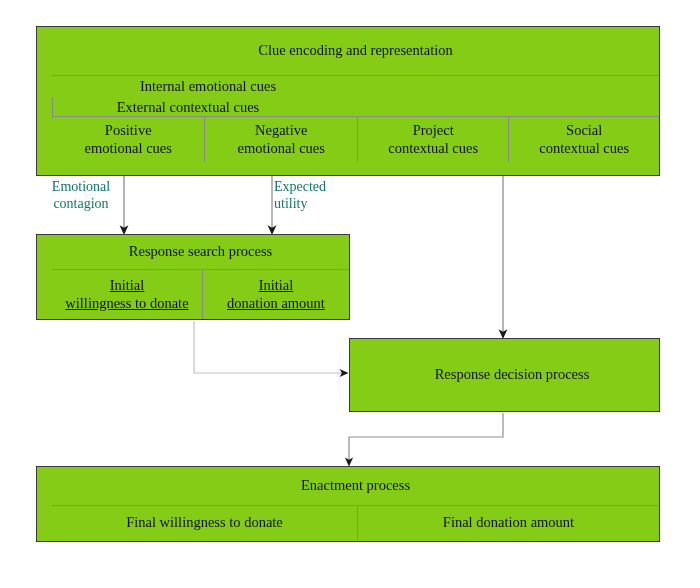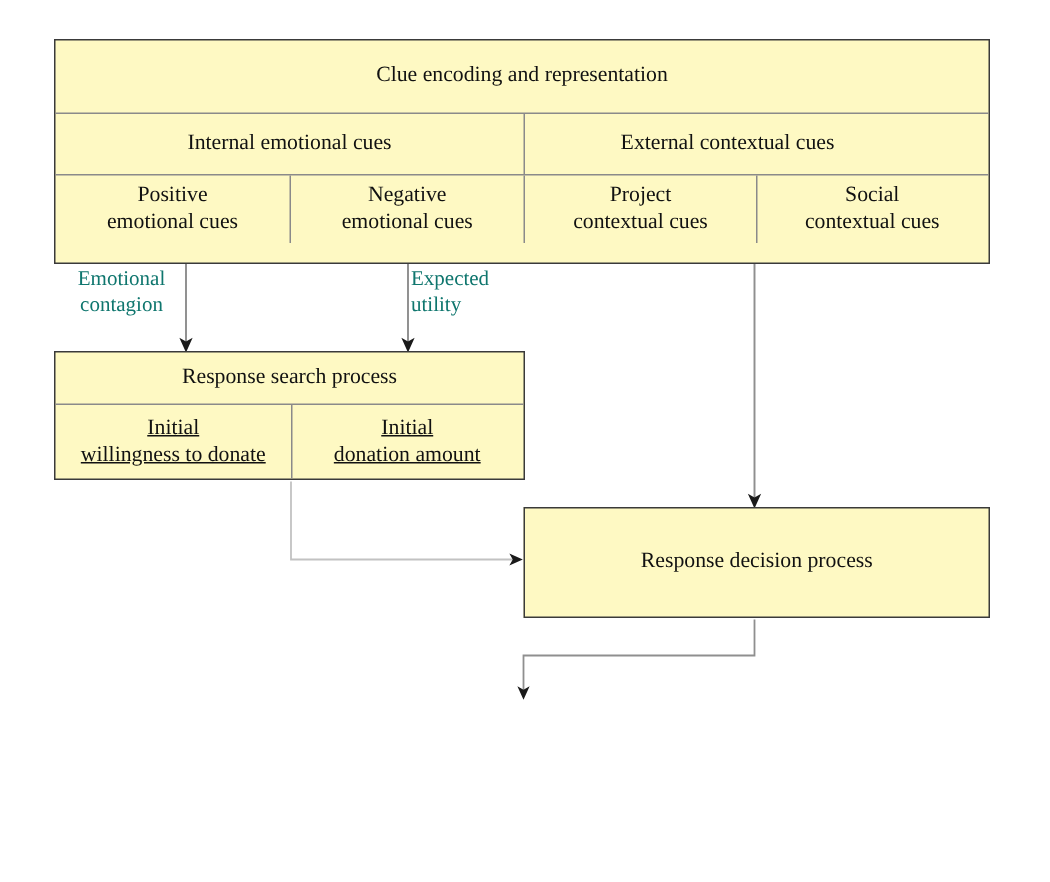--- a/index.html
+++ b/index.html
@@ -19,21 +19,22 @@
     position: relative;
     width: 700px;
     height: 588px;
   }
 
   
   .box {
     position: absolute;
     box-sizing: border-box;
     border: 1.6px solid #3a3a3a;
-    background: #fef9c3;
+    background: #84cc16;
+    padding-left: 15px;
   }
   .row {
     display: flex;
     box-sizing: border-box;
     width: 100%;
   }
   .row.divided-top {
     border-top: 1px solid #8a8a8a;
   }
   .cell {
@@ -52,21 +53,21 @@
   }
 
   
   #clue-box {
     left: 36px;
     top: 26px;
     width: 624px;
     height: 150px;
   }
   #clue-box .r1 { height: 48px; }
-  #clue-box .r2 { height: 41px; }
+  #clue-box .r2 { height: 41px; flex-direction: column; }
   #clue-box .r3 { height: 46px; }
 
   #clue-box .r2 .c1 { width: 312px; }
   #clue-box .r2 .c2 { width: 271px; }
   #clue-box .r3 .c1 { width: 156px; }
   #clue-box .r3 .c2 { width: 156px; }
   #clue-box .r3 .c3 { width: 155px; }
   #clue-box .r3 .c4 { width: 154px; }
 
   #search-box {
@@ -202,14 +203,23 @@
 donation amount</div>
     </div>
   </div>
 
   <div class="box" id="decision-box">
     <div class="row r1">
       <div class="cell c1" style="width:100%">Response decision process</div>
     </div>
   </div>
 
+  <div class="box" id="enact-box">
+    <div class="row r1">
+      <div class="cell c1" style="width:100%">Enactment process</div>
+    </div>
+    <div class="row r2 divided-top">
+      <div class="cell c1">Final willingness to donate</div>
+      <div class="cell c2">Final donation amount</div>
+    </div>
+  </div>
 
 </div>
 
 </body></html>

